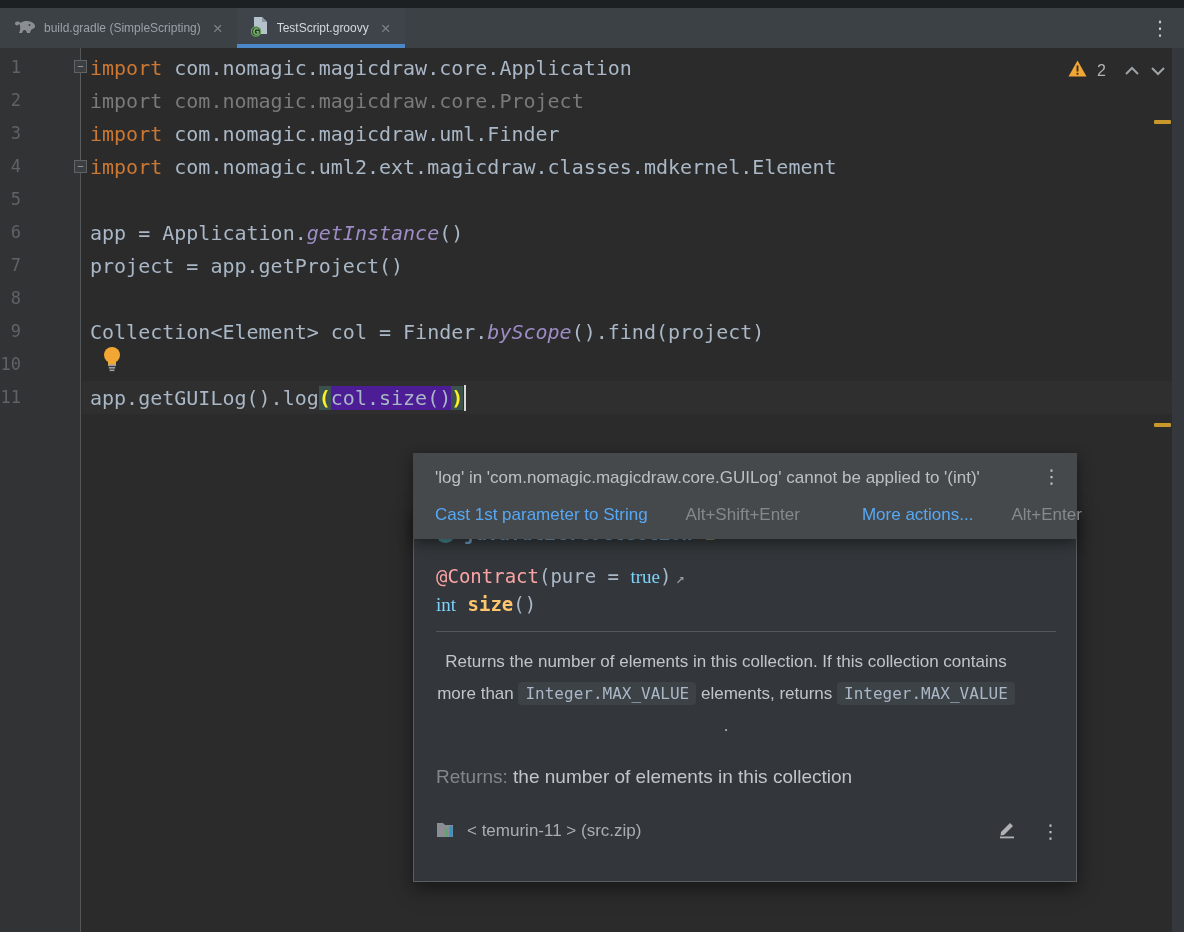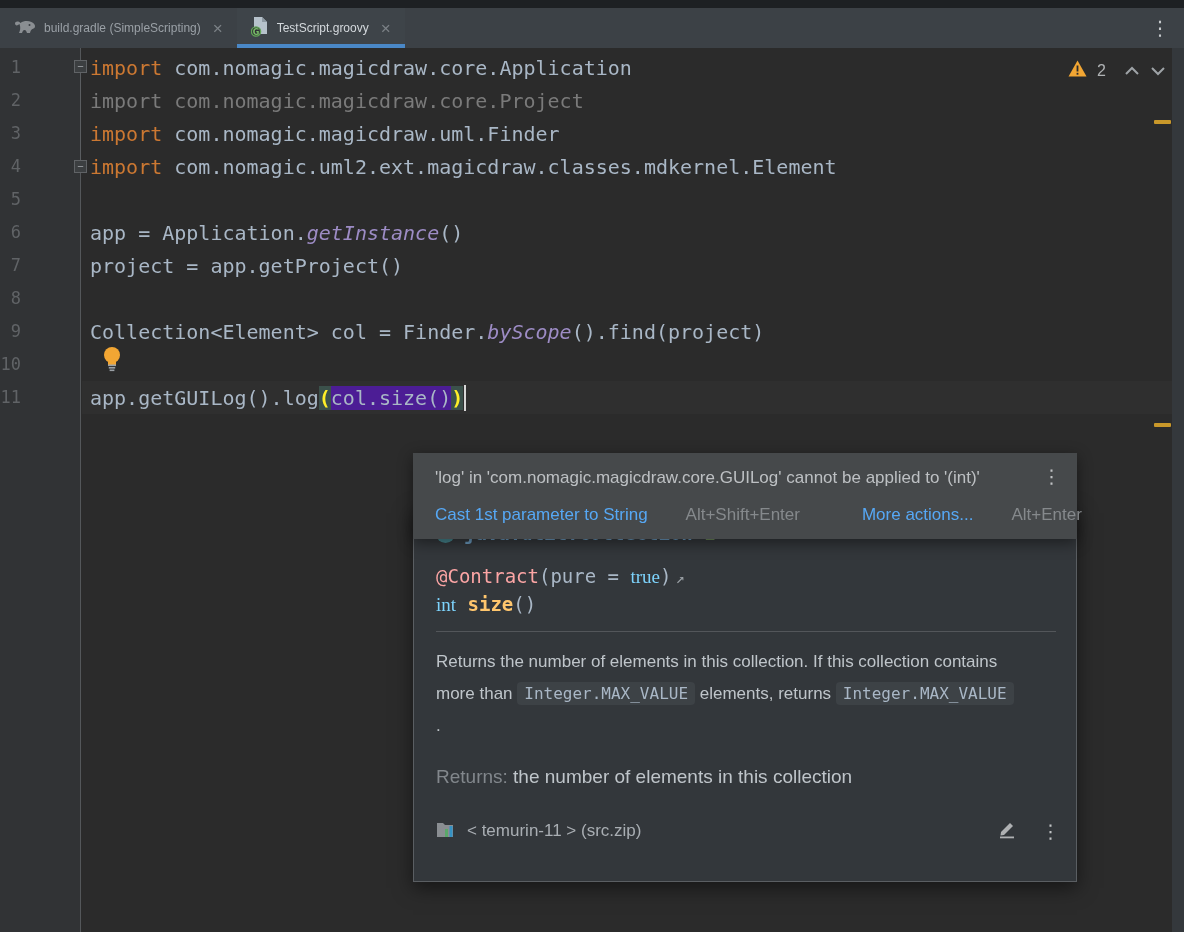--- a/index.html
+++ b/index.html
@@ -61,21 +61,21 @@
          font-weight:bold;display:flex;align-items:center;justify-content:center;}
   .class-ref{font-size:19px;color:#6897bb;font-weight:bold;}
   .tparam{color:#6a8759;}
   .ann-row{position:absolute;left:22px;top:57px;font-size:19px;color:#a9b7c6;}
   .ann{color:#fca5a5;}
   .orange{color:#7dd3fc;font-family:Liberation Serif, serif;}
   .ext-arrow{color:#9aa0a5;font-size:15px;margin-left:4px;}
   .sig-row{position:absolute;left:22px;top:85px;font-size:19px;color:#a9b7c6;}
   .sig-name{color:#ffc66d;font-weight:bold;}
   .divider{position:absolute;left:22px;top:123px;width:620px;height:1px;background:#53565a;}
-  .desc{position:absolute;left:22px;top:138px;width:580px;font-size:17px;line-height:32px;color:#bfc5ca;}
+  .desc{position:absolute;left:22px;top:138px;width:580px;font-size:17px;line-height:32px;color:#bfc5ca;text-align:center;}
   .chip{font-family:"DejaVu Sans Mono",monospace;font-size:16px;color:#a9b7c6;background:#3d4246;
         border-radius:4px;padding:2px 7px;}
   .returns-row{position:absolute;left:22px;top:258px;font-size:19px;color:#bfc5ca;}
   .returns-label{color:#82878c;}
   .footer{position:absolute;left:22px;top:305px;right:16px;height:36px;display:flex;align-items:center;gap:10px;}
   .footer .src{font-size:17px;color:#a9aeb3;}
   .footer .spacer{flex:1;}
   .footer .kebab{font-size:19px;color:#c0c3c5;margin-left:14px;}
 </style>
 </head>

